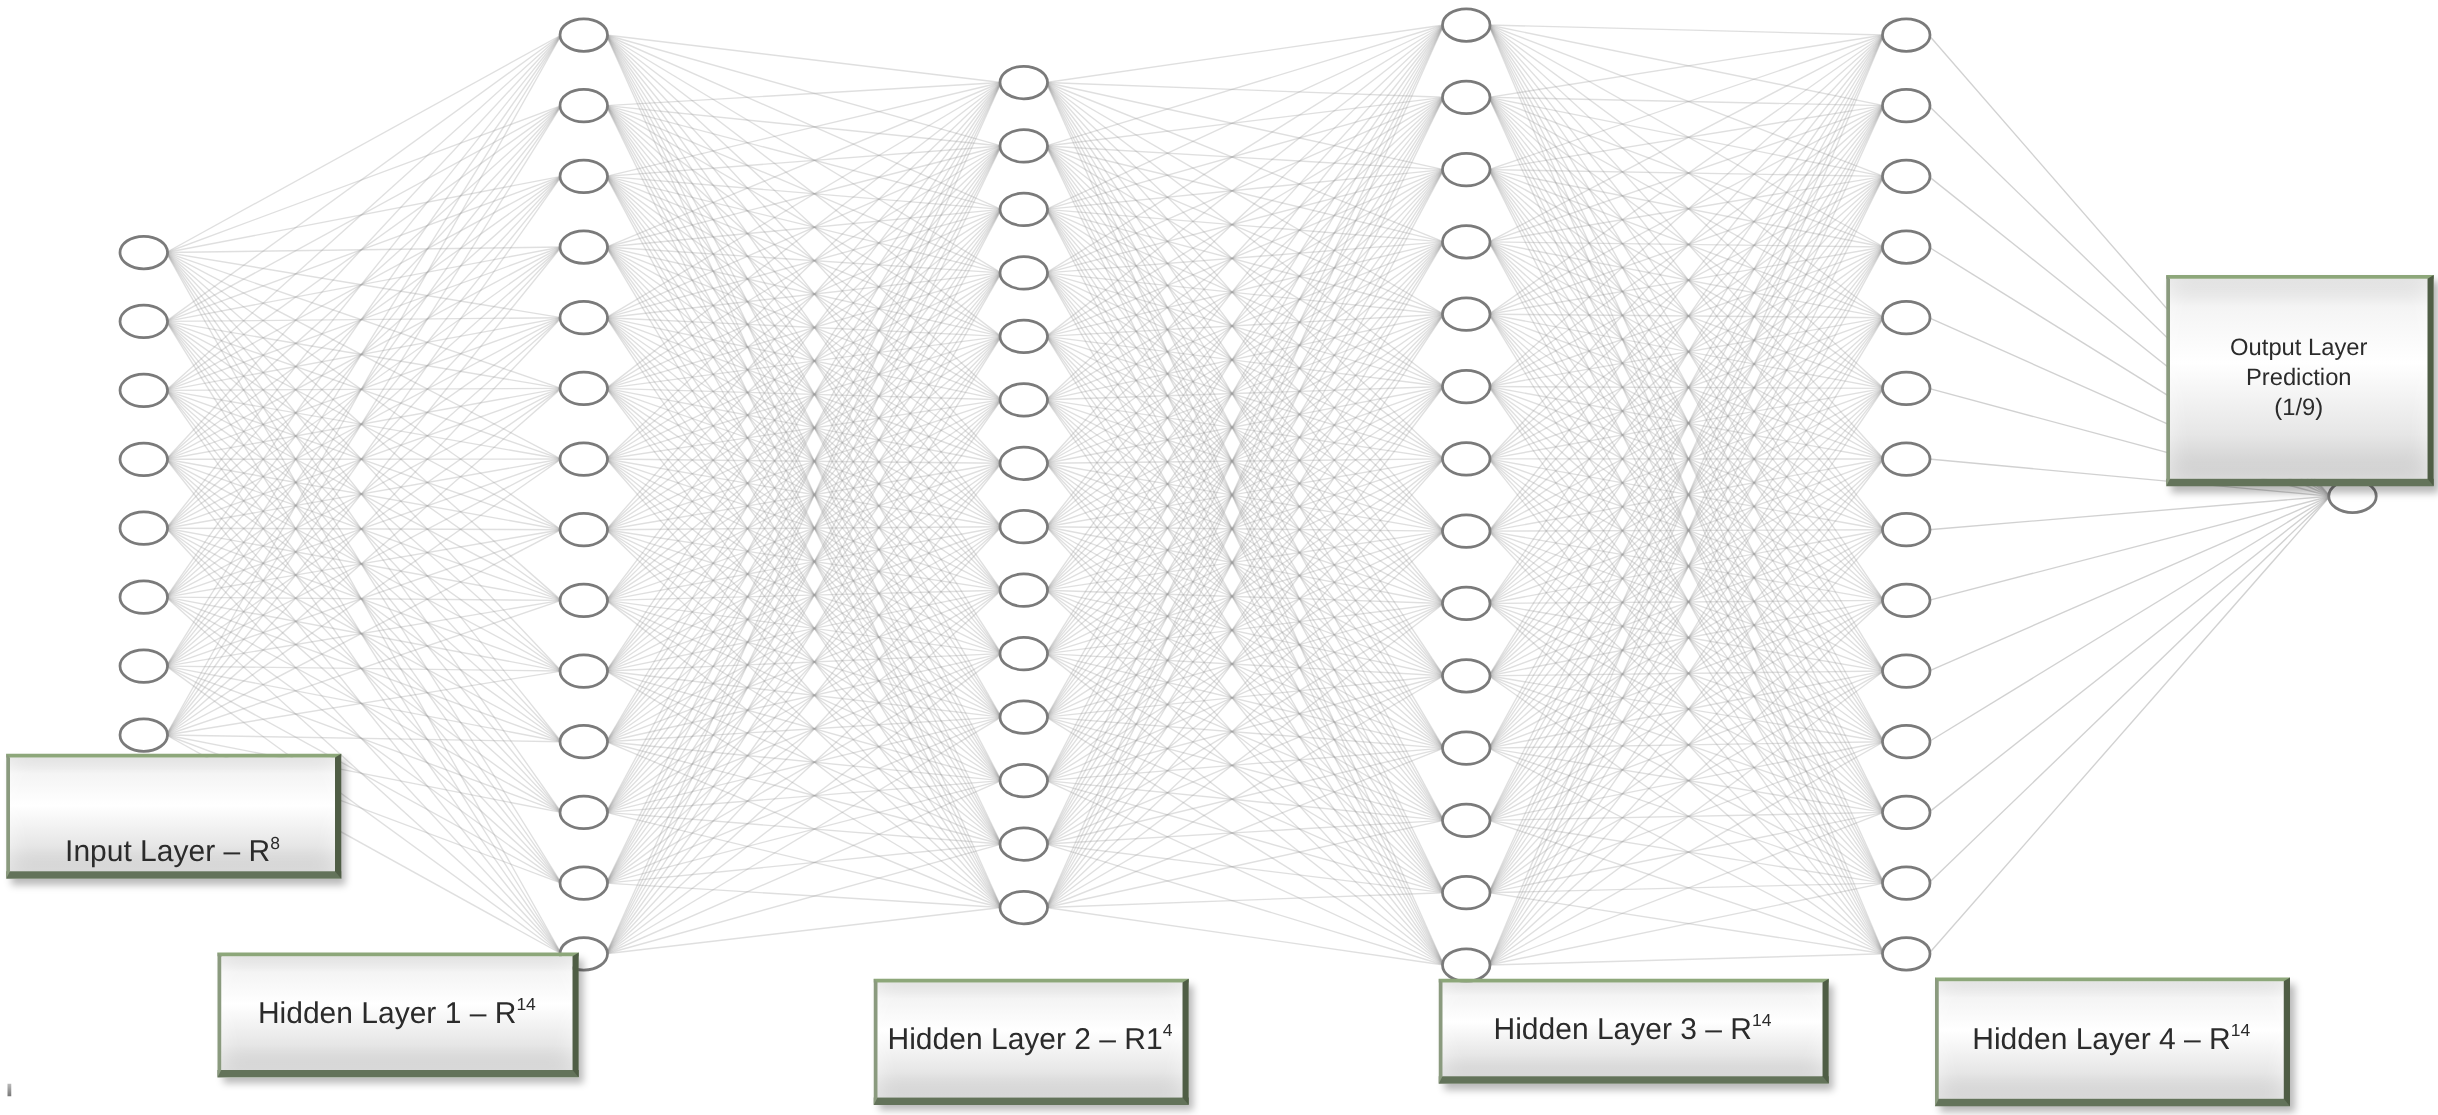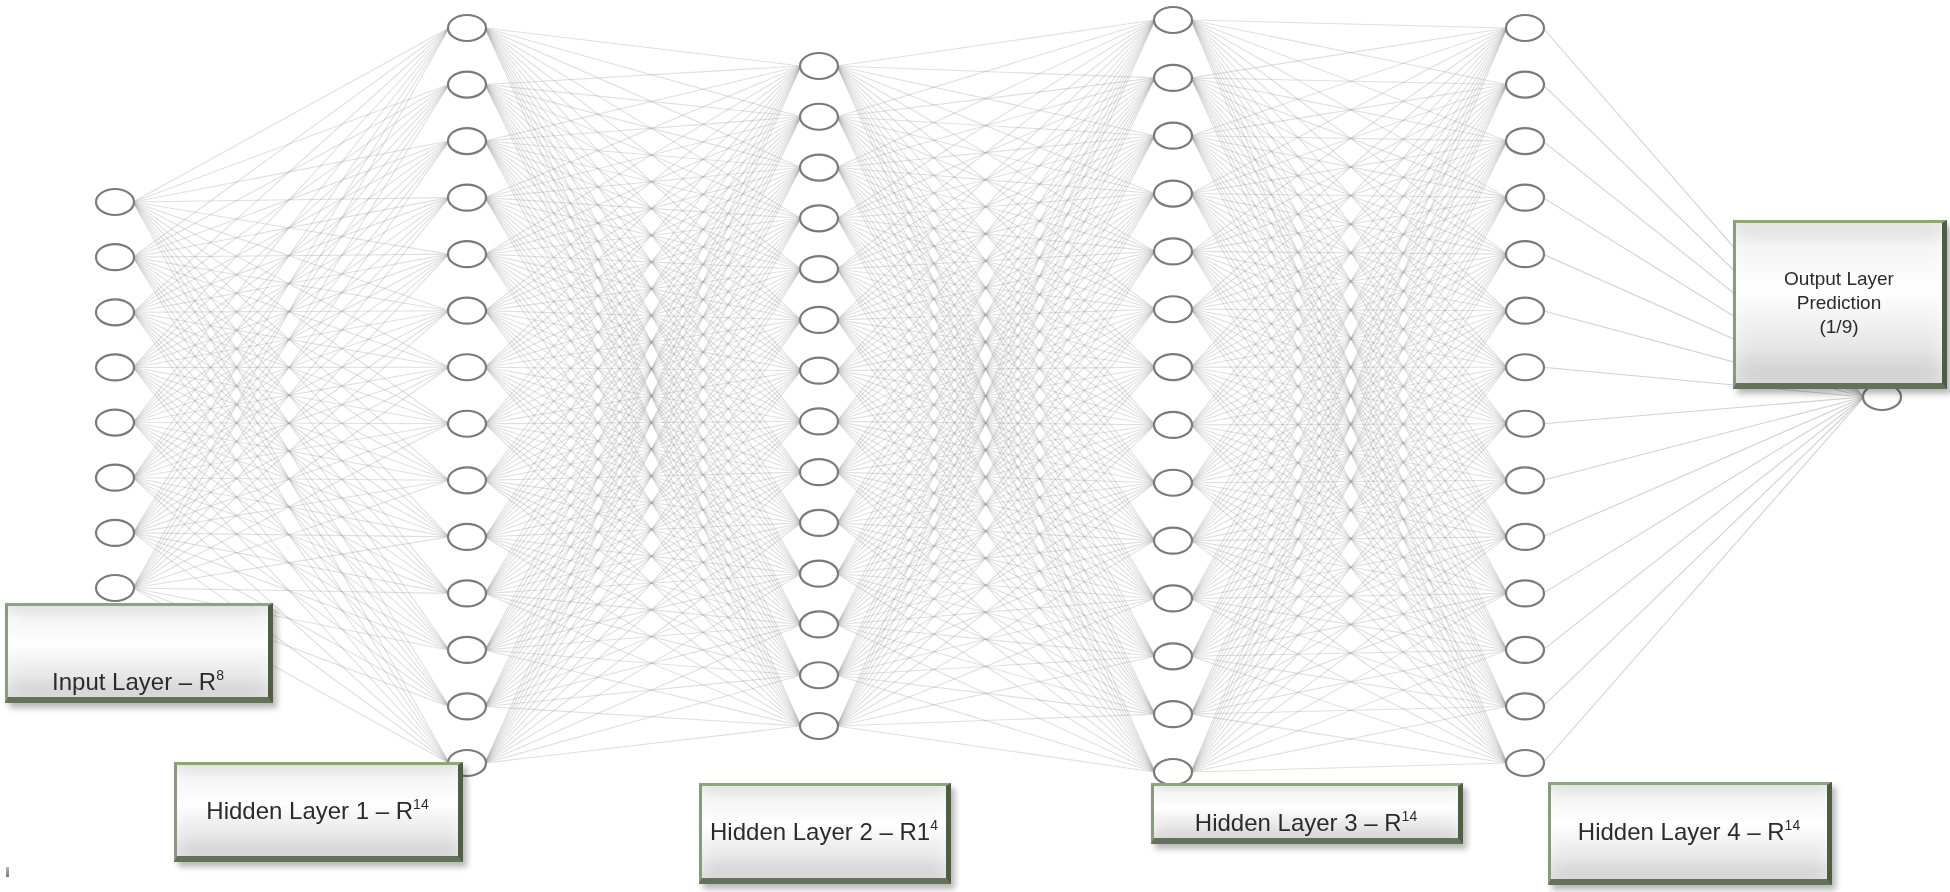--- a/index.html
+++ b/index.html
@@ -850,21 +850,21 @@
 </div>
 
 <div class="layer-label" style="left:148px; top:762px; width:289px; height:100px;margin-left:26px;">
   <span><span>Hidden Layer 1 – R</span><sup>14</sup></span>
 </div>
 
 <div class="layer-label" style="left:699px; top:783px; width:252px; height:101px;">
   <span><span>Hidden Layer 2 – R1</span><sup>4</sup></span>
 </div>
 
-<div class="layer-label" style="left:1151px; top:783px; width:312px; height:61px;align-items:flex-end;">
+<div class="layer-label" style="left:1151px; top:783px; width:312px; height:84px;">
   <span><span>Hidden Layer 3 – R</span><sup>14</sup></span>
 </div>
 
 <div class="layer-label" style="left:1524px; top:782px; width:284px; height:103px;margin-left:24px;">
   <span><span>Hidden Layer 4 – R</span><sup>14</sup></span>
 </div>
 
 <div class="layer-label" style="left:1733px; top:220px; width:214px; height:169px; font-size:19px;">
   <span>
     <span class="ml">Output Layer</span>

